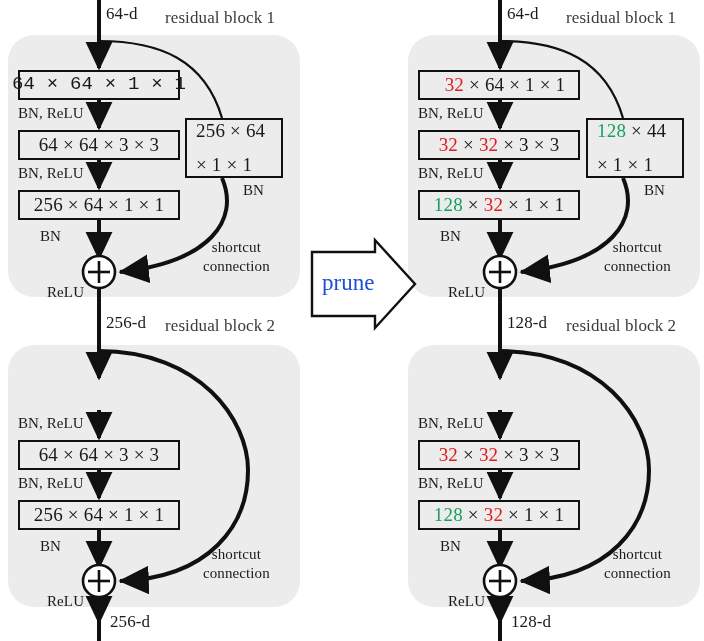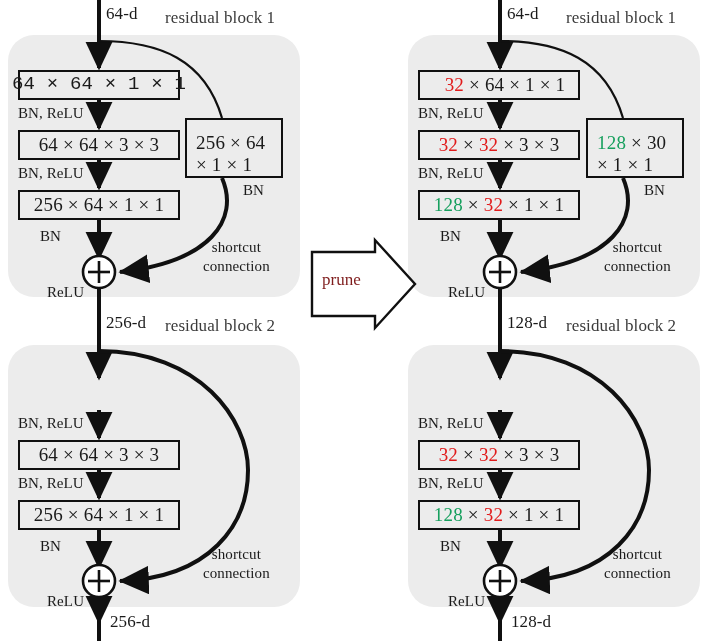--- a/index.html
+++ b/index.html
@@ -40,21 +40,21 @@
     justify-content: center;
     font-size: 19px;
     line-height: 1.15;
     color: #1a1a1a;
     white-space: nowrap;
     letter-spacing: 0.2px;
   }
   .convbox.sc {
     flex-direction: column;
     align-items: flex-start;
-    justify-content: flex-end;
+    justify-content: space-between;
     padding-left: 9px;
     background: #ececec;
   }
   .convbox .ln { display: block; }
   .red   { color: #e11b1b; }
   .green { color: #17a05e; }
 
   
   .lbl {
     position: absolute;
@@ -72,22 +72,22 @@
   }
   .lbl.shortcut {
     font-size: 15px;
     line-height: 1.25;
     text-align: center;
   }
 
   
   .prune-text {
     position: absolute;
-    font-size: 17px;
-    color: #7f1d1d;
+    font-size: 23px;
+    color: #1d4ed8;
     white-space: nowrap;
   }
 </style>
 </head>
 <body>
 
 <div id="stage">
 
   <div class="blockbg" style="left:8px; top:35px; width:292px; height:262px;"></div>
   <div class="blockbg" style="left:8px; top:345px; width:292px; height:262px;"></div>
@@ -228,21 +228,21 @@
     <span><span class="red">32</span><span> × </span><span class="red">32</span><span> × 3 × 3</span></span>
   </div>
   <div class="lbl" style="left:418px; top:165px;">BN, ReLU</div>
 
   <div class="convbox" style="left:418px; top:190px; width:162px; height:30px;">
     <span><span class="green">128</span><span> × </span><span class="red">32</span><span> × 1 × 1</span></span>
   </div>
   <div class="lbl" style="left:440px; top:228px;">BN</div>
 
   <div class="convbox sc" style="left:586px; top:118px; width:98px; height:60px;">
-    <span class="ln"><span class="green">128</span><span> × 30</span></span>
+    <span class="ln"><span class="green">128</span><span> × 44</span></span>
     <span class="ln">× 1 × 1</span>
   </div>
   <div class="lbl" style="left:644px; top:182px;">BN</div>
 
   <div class="lbl shortcut" style="left:604px; top:238px;">
     <span>shortcut</span><br>
     <span>connection</span>
   </div>
 
   <div class="lbl" style="left:448px; top:284px;">ReLU</div>

